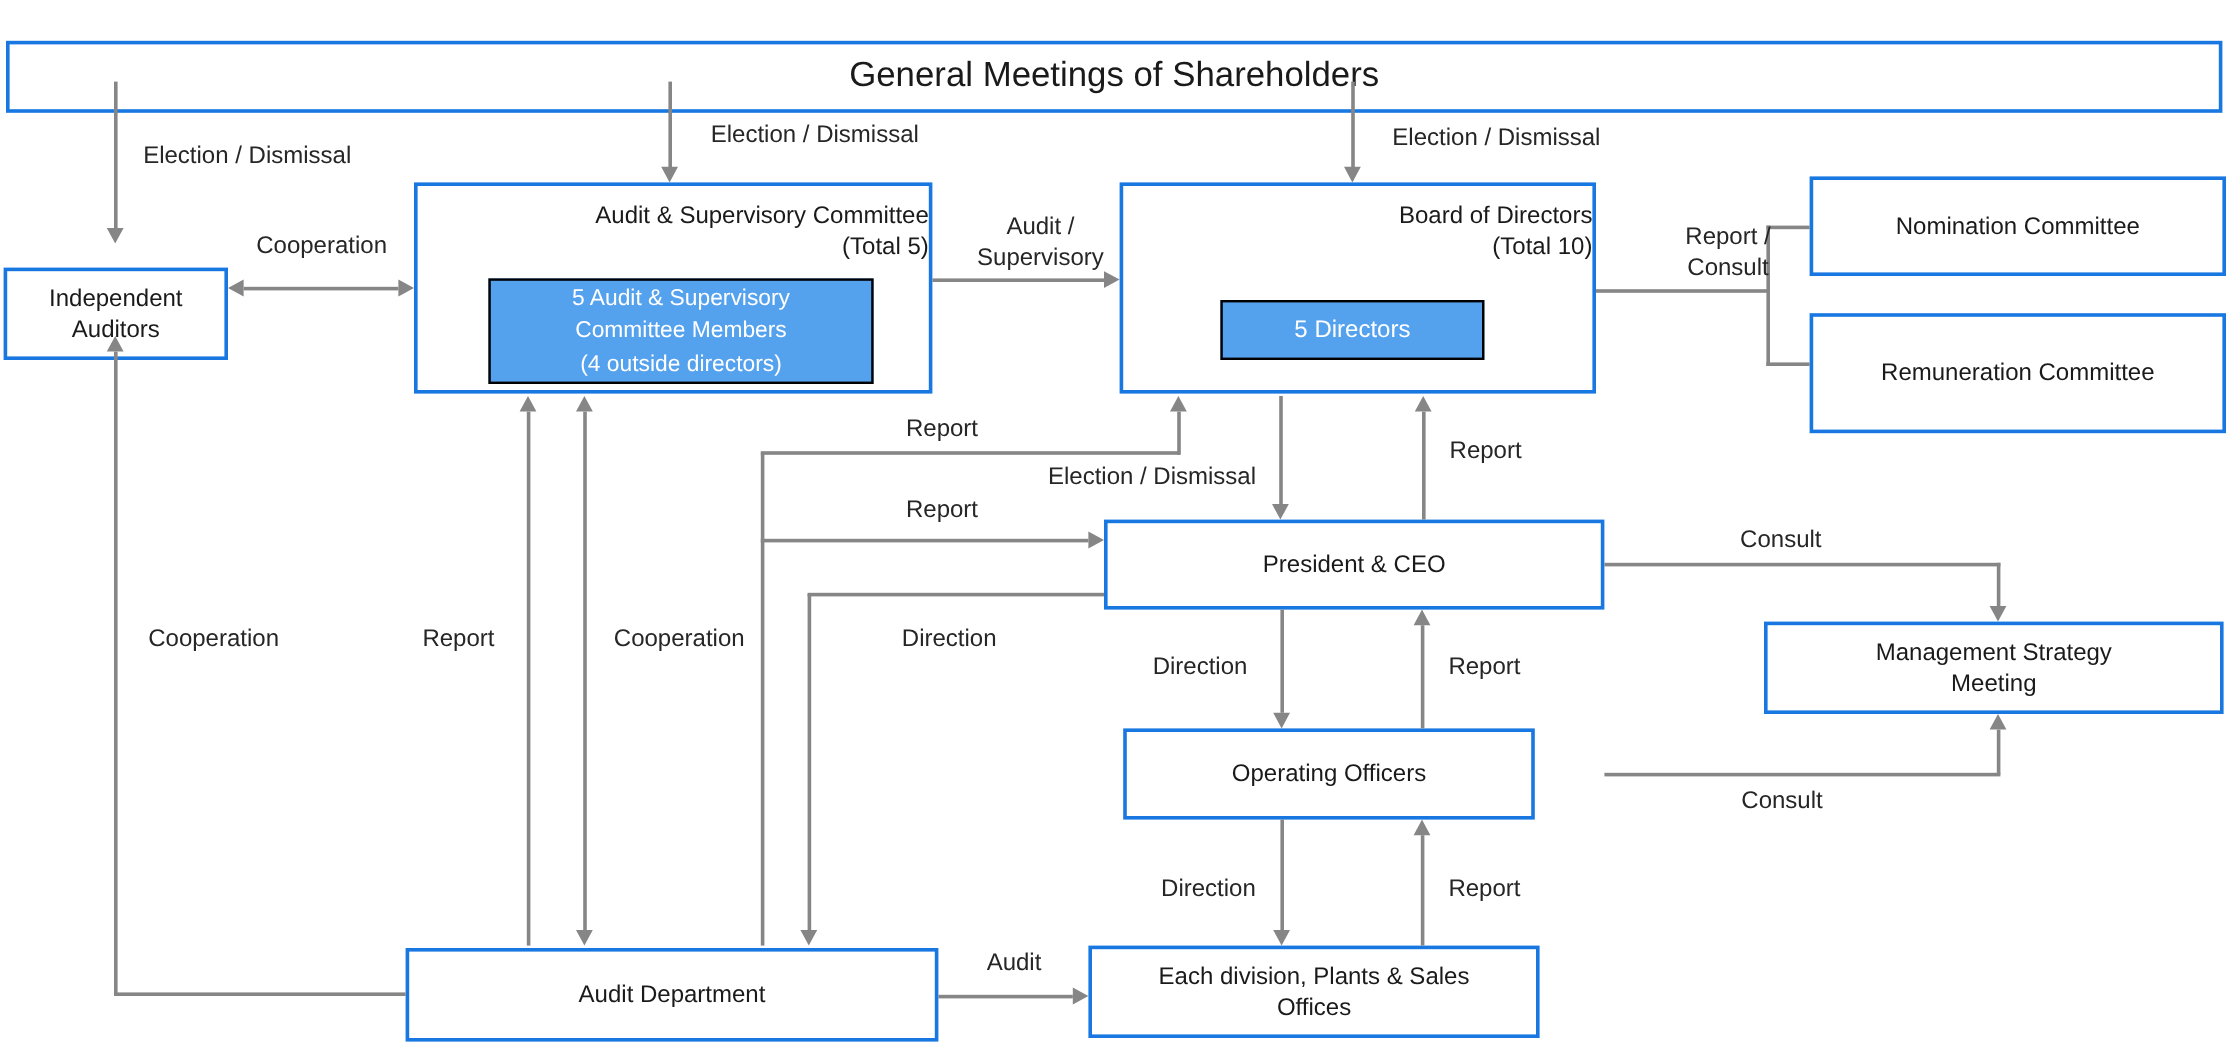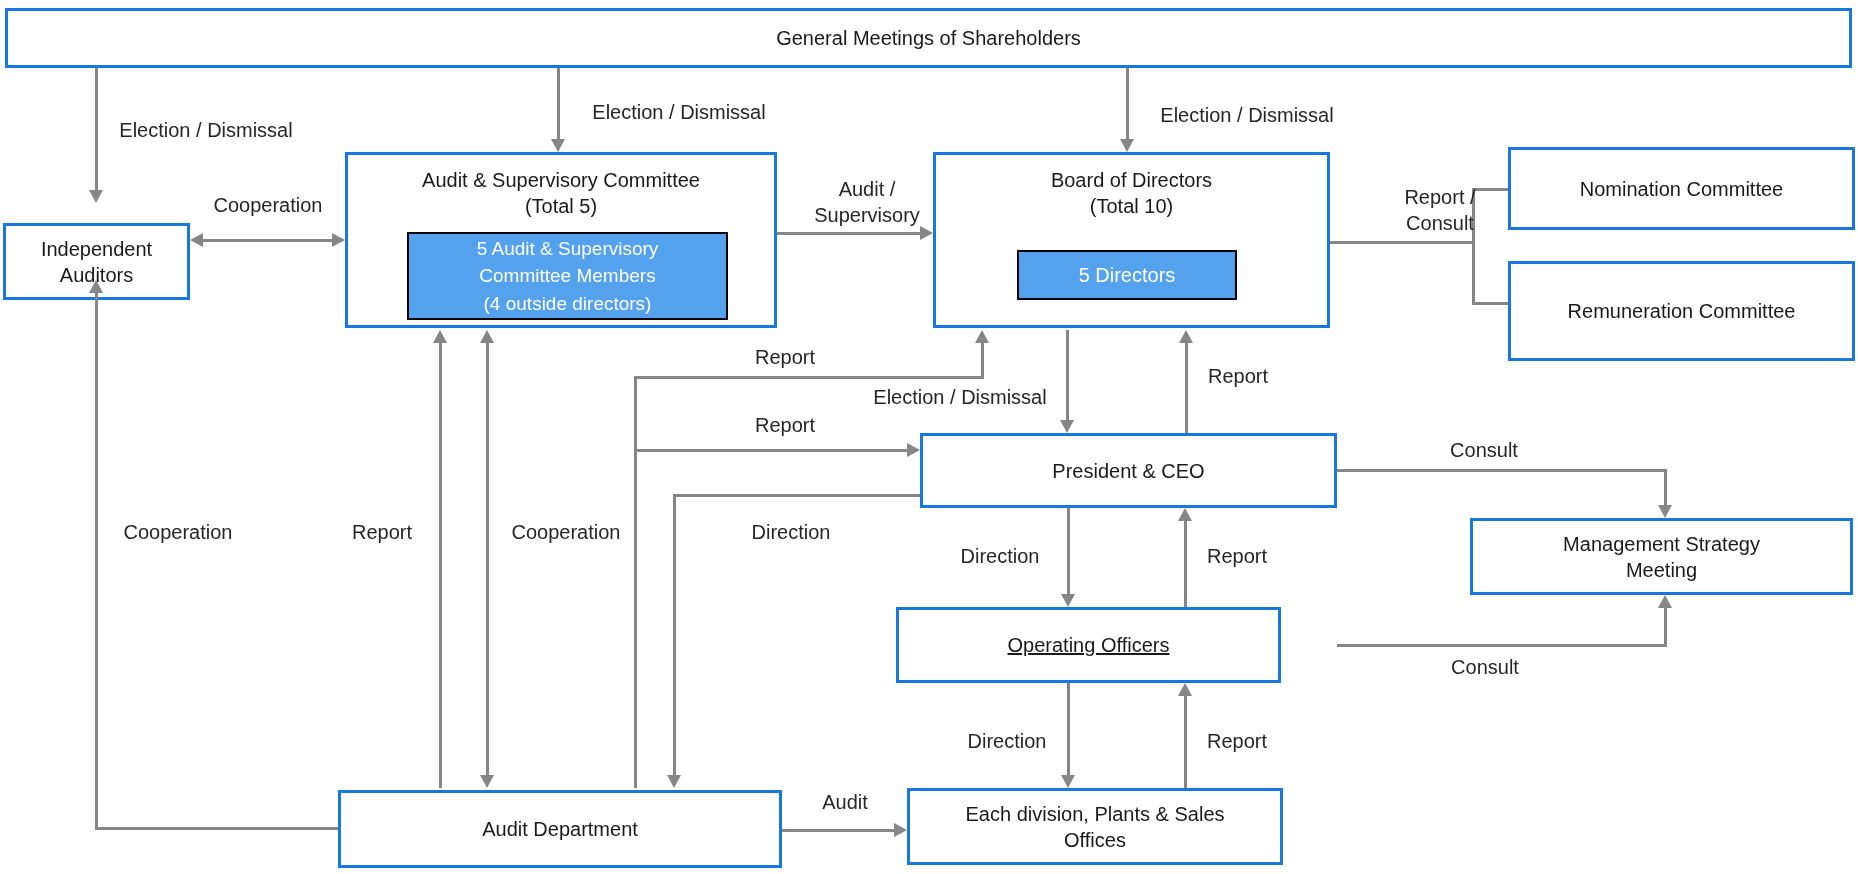--- a/index.html
+++ b/index.html
@@ -6,39 +6,39 @@
   .stage{
     position:relative;width:1858px;height:874px;background:#fff;
     font-family:"Liberation Sans","DejaVu Sans",sans-serif;color:#262626;
     overflow:hidden;
   }
   .box{
     position:absolute;background:#fff;border:3px solid #1877e0;box-sizing:border-box;
     display:flex;flex-direction:column;align-items:center;justify-content:center;
     text-align:center;font-size:20px;line-height:1.3;color:#1a1a1a;
   }
-  .box.title-top{justify-content:flex-start;padding-top:12px;}
+  .box.title-top{justify-content:flex-start;padding-top:12px;align-items:flex-end;}
   .badge{
     position:absolute;background:#54a1ee;border:2px solid #000;box-sizing:border-box;
     color:#fff;display:flex;flex-direction:column;align-items:center;justify-content:center;
     font-size:19px;line-height:1.45;text-align:center;
   }
   .h,.v{position:absolute;background:#868686;}
   .h{height:3px;}
   .v{width:3px;}
   .lbl{
     position:absolute;white-space:nowrap;font-size:20px;color:#262626;
     transform:translate(-50%,-50%);text-align:center;line-height:1.3;
   }
   .arr{position:absolute;width:0;height:0;}
   .arr.up{border-left:7px solid transparent;border-right:7px solid transparent;border-bottom:13px solid #868686;}
   .arr.down{border-left:7px solid transparent;border-right:7px solid transparent;border-top:13px solid #868686;}
   .arr.right{border-top:7px solid transparent;border-bottom:7px solid transparent;border-left:13px solid #868686;}
   .arr.left{border-top:7px solid transparent;border-bottom:7px solid transparent;border-right:13px solid #868686;}
-  .banner{font-size:20px;}
+  .banner{font-size:29px;margin-top:26px;}
 </style>
 </head>
 <body>
 
 <div class="stage">
 
   <div class="box banner" style="left:5px;top:8px;width:1847px;height:60px;">
     <span>General Meetings of Shareholders</span>
   </div>
 
@@ -75,21 +75,21 @@
 
   <div class="box" style="left:920px;top:433px;width:417px;height:75px;">
     <span>President &amp; CEO</span>
   </div>
 
   <div class="box" style="left:1470px;top:518px;width:383px;height:77px;">
     <span>Management Strategy</span>
     <span>Meeting</span>
   </div>
 
-  <div class="box" style="left:896px;top:607px;width:385px;height:76px;text-decoration:underline;">
+  <div class="box" style="left:936px;top:607px;width:343px;height:76px;">
     <span>Operating Officers</span>
   </div>
 
   <div class="box" style="left:338px;top:790px;width:444px;height:78px;">
     <span>Audit Department</span>
   </div>
 
   <div class="box" style="left:907px;top:788px;width:376px;height:77px;">
     <span>Each division, Plants &amp; Sales</span>
     <span>Offices</span>

